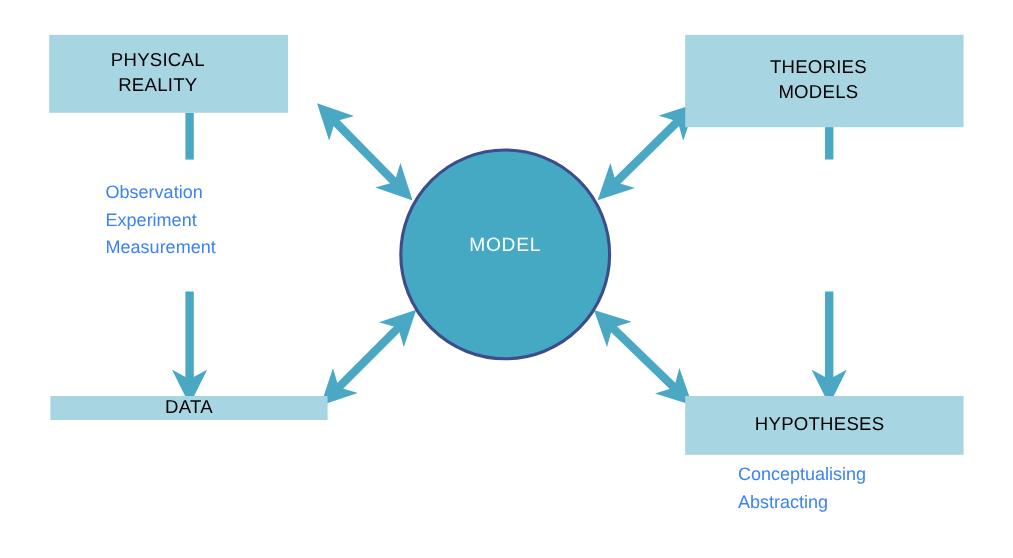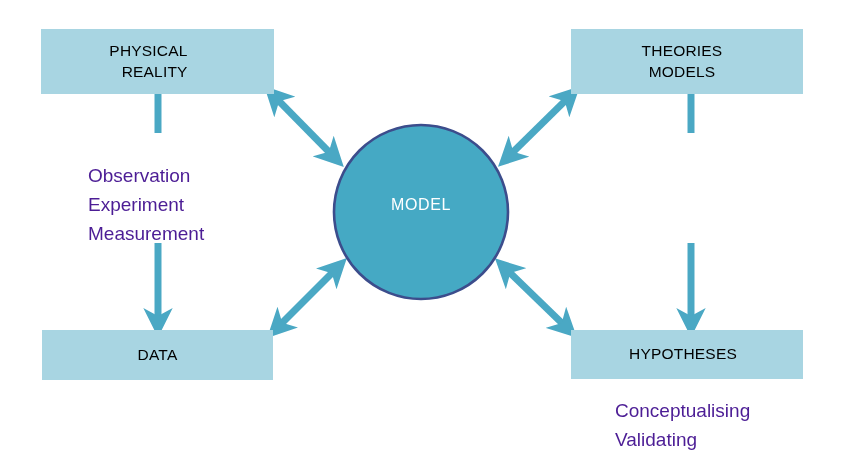--- a/index.html
+++ b/index.html
@@ -29,54 +29,52 @@
     justify-content: center;
     box-sizing: border-box;
     color: #000000;
     font-size: 15.5px;
     line-height: 1.30;
     letter-spacing: 0.2px;
     text-align: center;
     white-space: pre-line;
   }
   #box-physical-reality {
-    left: 41px; top: 29px; width: 233px; height: 65px;
+    left: 41px; top: 29px; width: 199px; height: 65px;
     justify-content: center;
     padding-right: 18px;
-    text-align: right;
   }
   #box-theories-models {
-    left: 571px; top: 29px; width: 232px; height: 65px;
+    left: 571px; top: 29px; width: 232px; height: 77px;
     justify-content: center;
     padding-right: 10px;
   }
   #box-data {
-    left: 42px; top: 330px; width: 231px; height: 50px;
+    left: 42px; top: 330px; width: 231px; height: 20px;
   }
   #box-hypotheses {
     left: 571px; top: 330px; width: 232px; height: 49px;
     padding-right: 8px;
   }
   .circle-label {
     position: absolute;
     left: 333px;
     top: 196px;
     width: 176px;
     text-align: center;
     color: #ffffff;
     font-size: 16px;
     letter-spacing: 0.6px;
   }
   .caption {
     position: absolute;
-    color: #4c1d95;
-    font-size: 19px;
+    color: #3b82f6;
+    font-size: 15px;
     line-height: 1.52;
     white-space: pre-line;
-    margin-top: 12px;
   }
   #caption-observation { left: 88px;  top: 150px; }
   #caption-reasoning   { left: 632px; top: 150px; }
   #caption-researching { left: 88px;  top: 385px; }
   #caption-predicting  { left: 372px; top: 385px; }
   #caption-conceptualising { left: 615px; top: 385px; }
 </style>
 </head>
 <body>
 
@@ -130,15 +128,15 @@
   <div class="circle-label">MODEL</div>
 
   <div class="caption" id="caption-observation">Observation
 Experiment
 Measurement</div>
 
 
 
 
   <div class="caption" id="caption-conceptualising">Conceptualising
-Validating</div>
+Abstracting</div>
 
 </div>
 
 </body></html>

